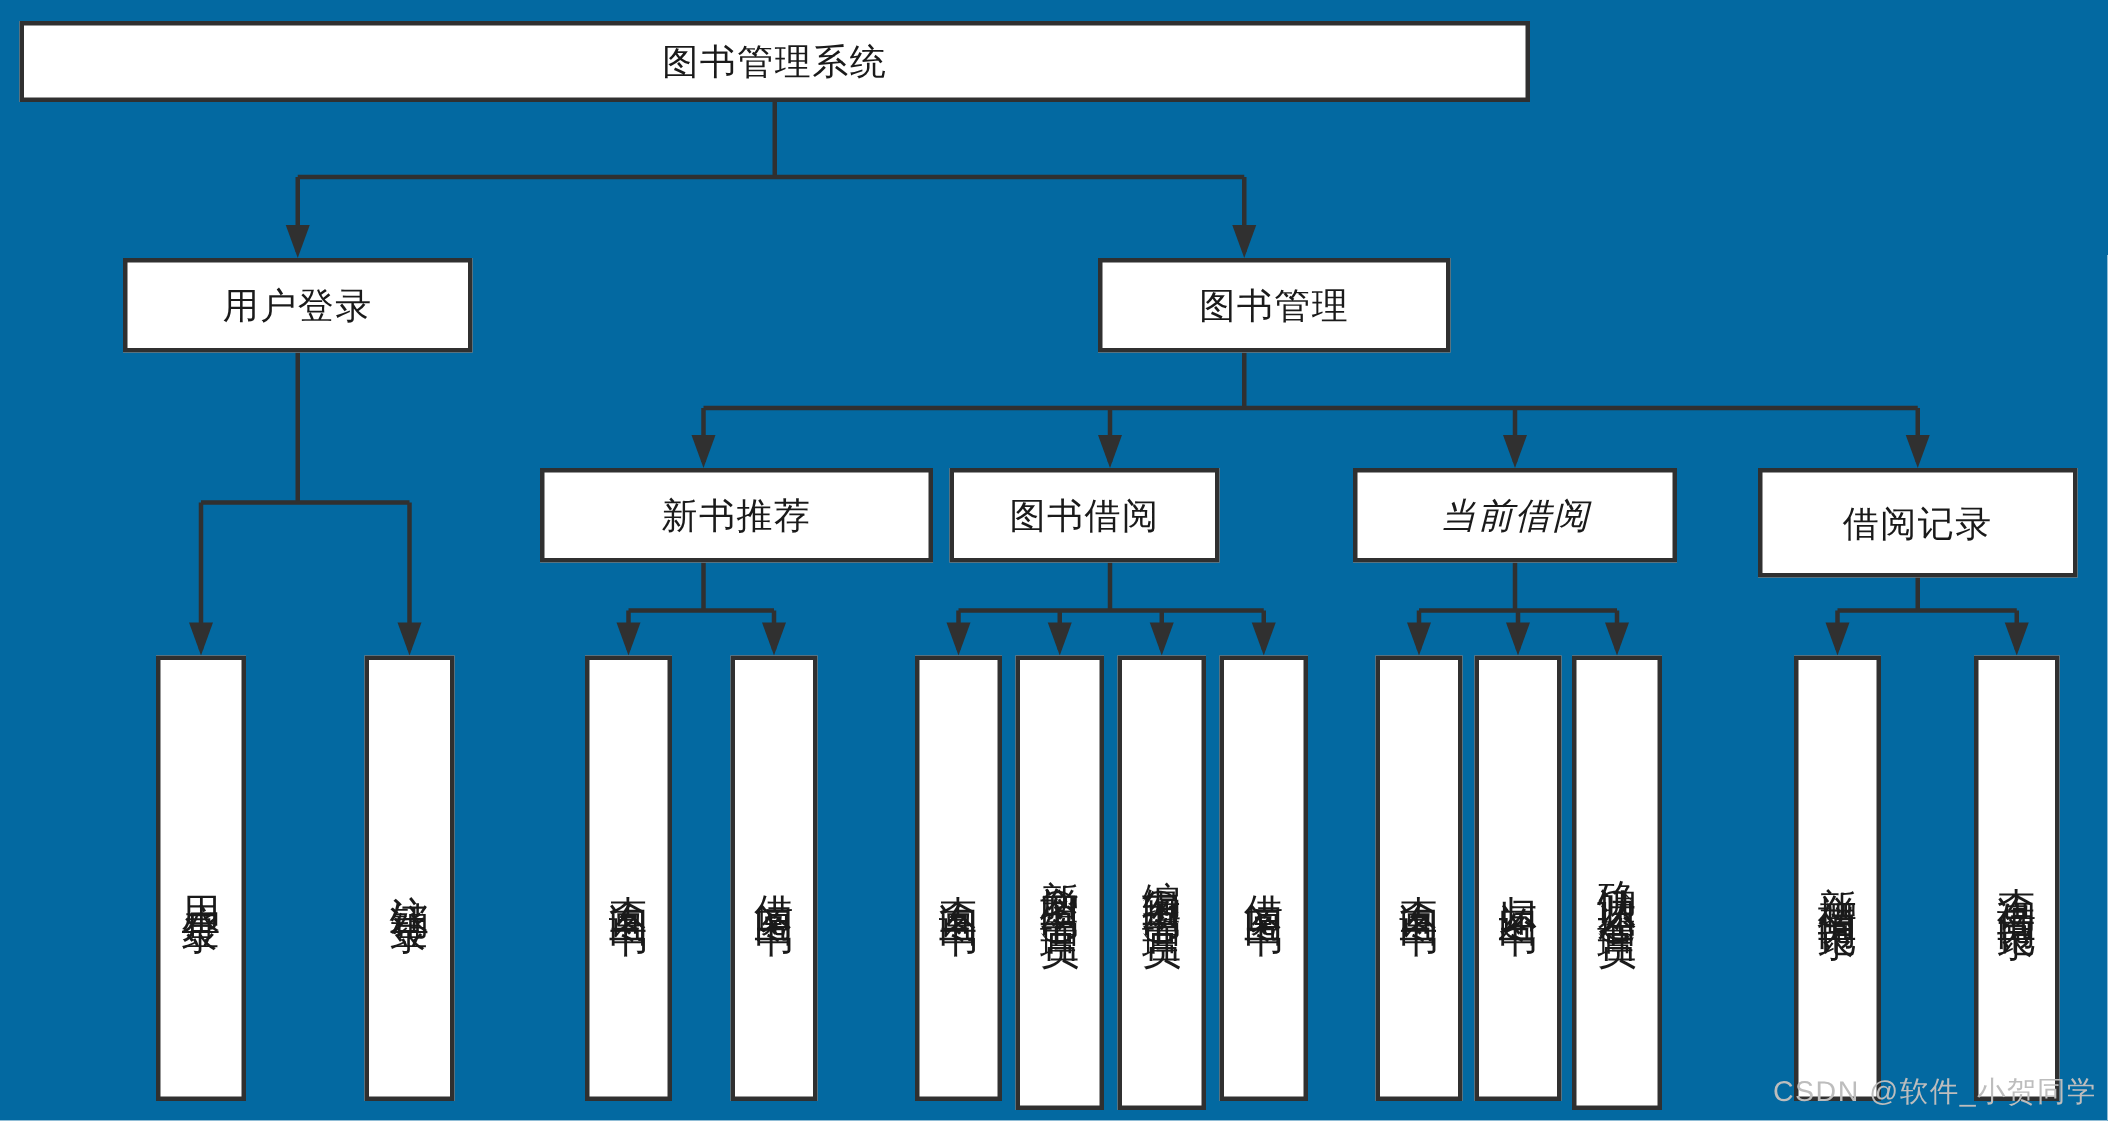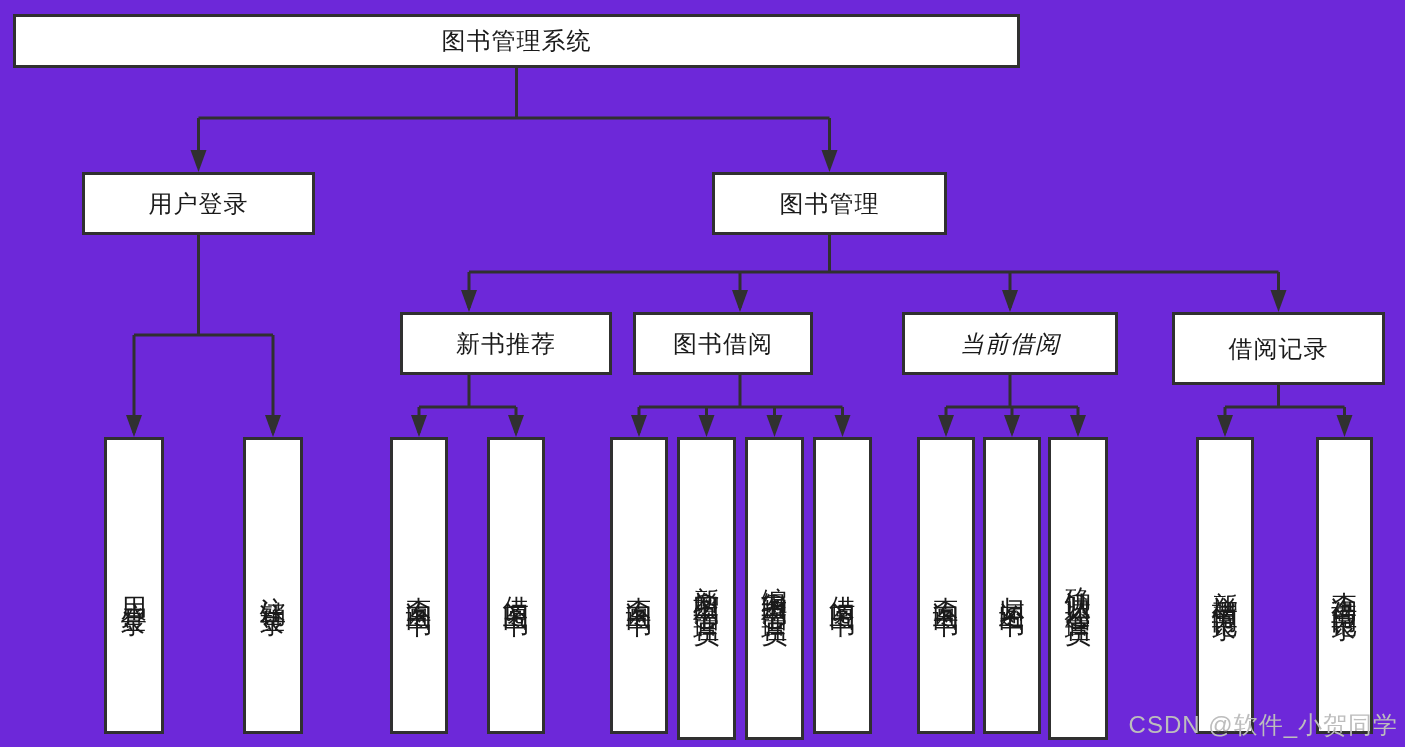--- a/index.html
+++ b/index.html
@@ -5,21 +5,21 @@
   html, body {
     margin: 0;
     padding: 0;
     background: #ffffff;
     font-family: "Liberation Sans", "DejaVu Sans", sans-serif;
   }
   .canvas {
     position: relative;
     width: 1405px;
     height: 747px;
-    background: #6d28d9;
+    background: #0369a1;
     overflow: hidden;
   }
   .connectors {
     position: absolute;
     left: 0;
     top: 0;
     width: 1405px;
     height: 747px;
   }
   .node {
@@ -38,21 +38,21 @@
     text-orientation: mixed;
     font-size: 26px;
     letter-spacing: 5px;
     line-height: 1.1;
     white-space: nowrap;
   }
   .watermark {
     position: absolute;
     right: 7px;
     bottom: 6px;
-    font-size: 24px;
+    font-size: 19px;
     color: #bdbdbd;
     letter-spacing: 1px;
     white-space: nowrap;
   }
 </style>
 </head>
 <body>
 
 <div class="canvas">
 
@@ -97,23 +97,23 @@
       <polygon points="1004,415 1020,415 1012,437"></polygon>
       <polygon points="1070,415 1086,415 1078,437"></polygon>
       <polygon points="1217,415 1233,415 1225,437"></polygon>
       <polygon points="1336.5,415 1352.5,415 1344.5,437"></polygon>
     </g>
   </svg>
 
   <div class="node hnode" style="left:13px; top:14px; width:1007px; height:54px;">图书管理系统</div>
 
   <div class="node hnode" style="left:82px; top:172px; width:233px; height:63px;">用户登录</div>
-  <div class="node hnode" style="left:712px; top:172px; width:235px; height:63px;">图书管理</div>
+  <div class="node hnode" style="left:732px; top:172px; width:235px; height:63px;">图书管理</div>
 
-  <div class="node hnode" style="left:360px; top:312px; width:212px; height:63px;margin-left:40px;">新书推荐</div>
+  <div class="node hnode" style="left:360px; top:312px; width:262px; height:63px;">新书推荐</div>
   <div class="node hnode" style="left:633px; top:312px; width:180px; height:63px;">图书借阅</div>
   <div class="node hnode" style="left:902px; top:312px; width:216px; height:63px;font-style:italic;">当前借阅</div>
   <div class="node hnode" style="left:1172px; top:312px; width:213px; height:73px;">借阅记录</div>
 
   <div class="node vnode" style="left:104px; top:437px; width:60px; height:297px;">
     <span>用户登录</span>
   </div>
   <div class="node vnode" style="left:243px; top:437px; width:60px; height:297px;">
     <span>注销登录</span>
   </div>

